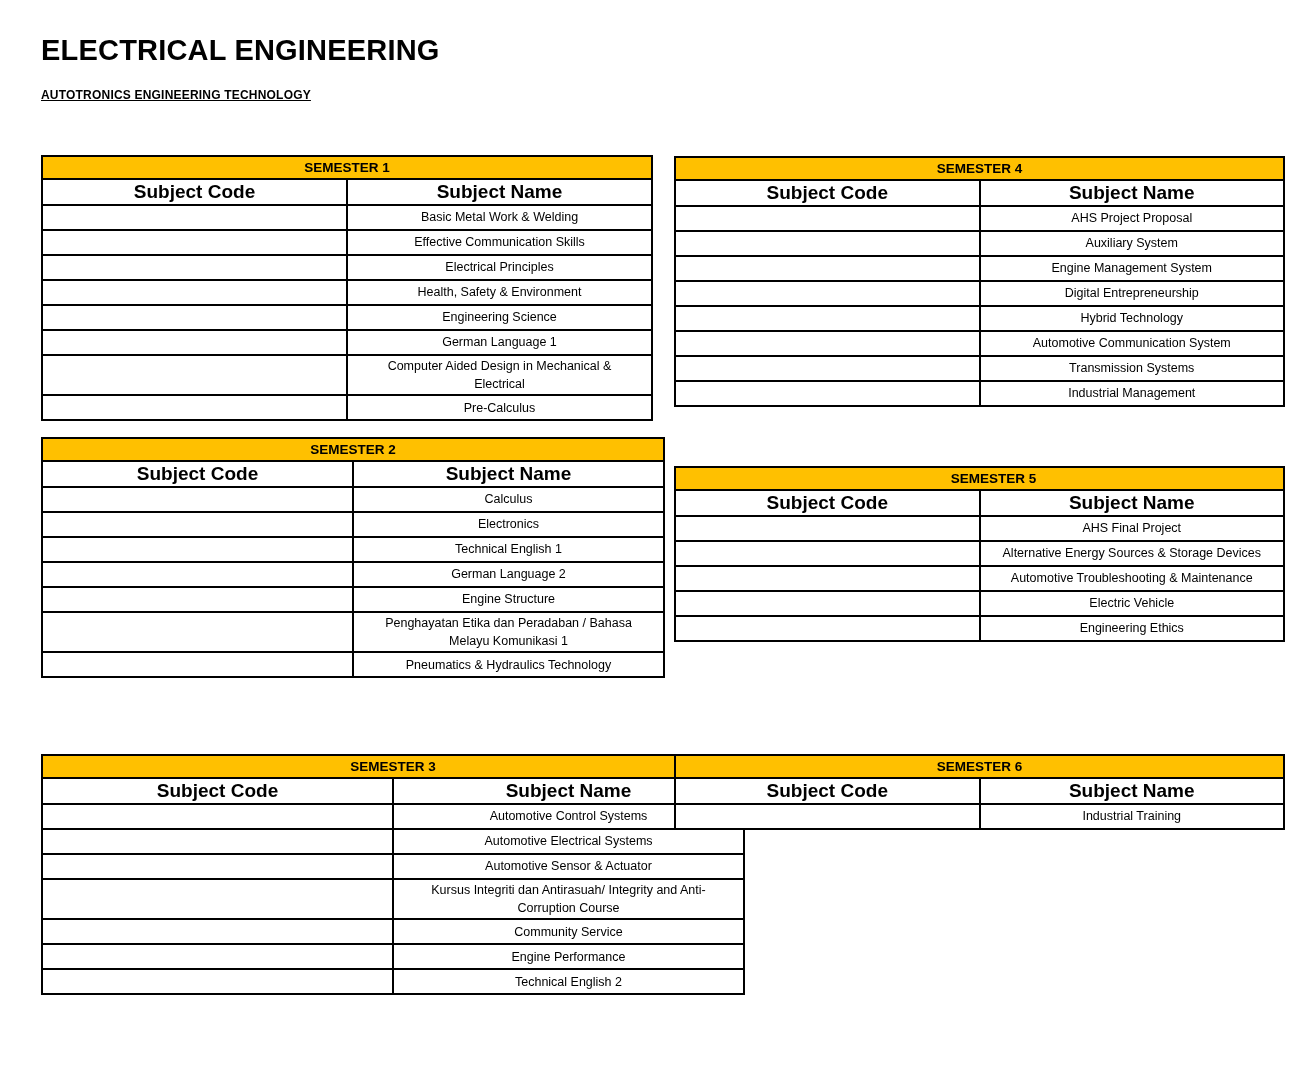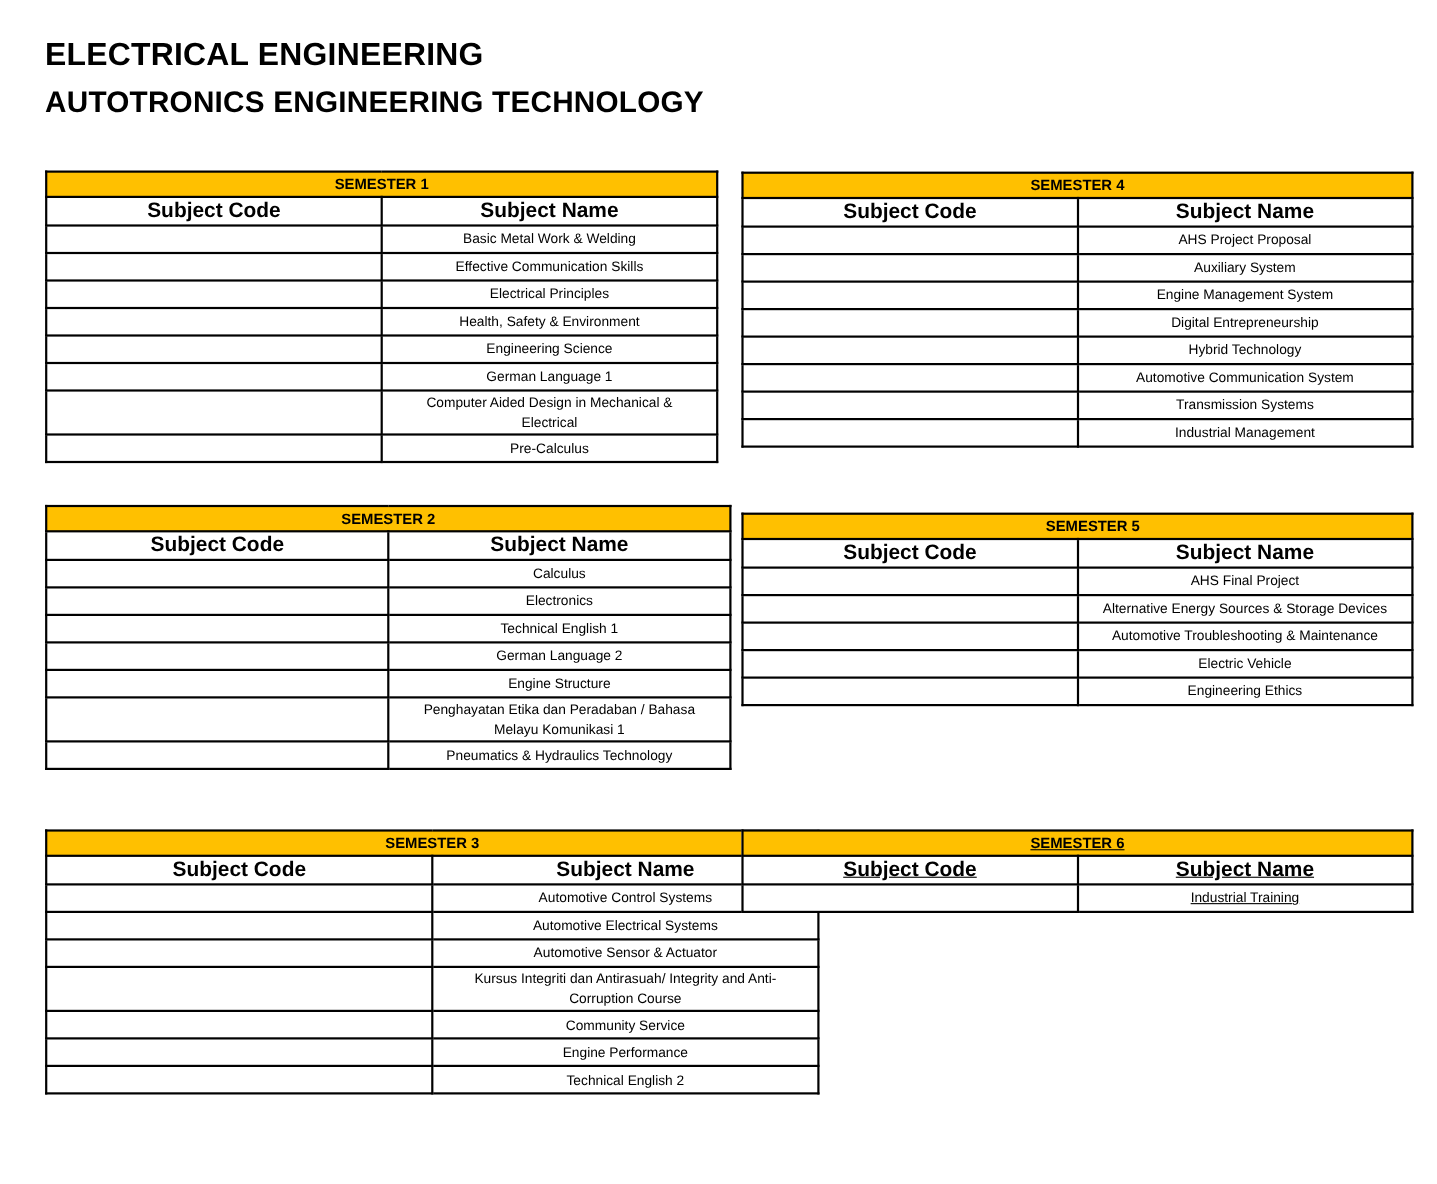--- a/index.html
+++ b/index.html
@@ -6,34 +6,34 @@
   html, body { margin: 0; padding: 0; background: #ffffff; }
   body {
     width: 1306px; height: 1076px;
     font-family: "Liberation Sans", sans-serif;
     color: #000000;
   }
   .page { position: relative; width: 1306px; height: 1076px; background: #ffffff; overflow: hidden; }
 
   .title-block { position: absolute; left: 41px; top: 34px; width: 1244px; text-align: left; }
   .doc-title { margin: 0; font-size: 29px; font-weight: bold; letter-spacing: 0.2px; }
-  .doc-subtitle { margin: 11px 0 0 0; font-size: 27px; font-weight: bold; letter-spacing: 0.2px; }
+  .doc-subtitle { margin: 21px 0 0 0; font-size: 12px; font-weight: bold; letter-spacing: 0.2px; text-decoration: underline; }
 
   table.sem-table {
     position: absolute;
     border-collapse: collapse;
     table-layout: fixed;
     background: #ffffff;
   }
   .t-s1 { left: 41px;  top: 155px; width: 612px; }
-  .t-s2 { left: 41px;  top: 459px; width: 624px; }
+  .t-s2 { left: 41px;  top: 437px; width: 624px; }
   .t-s3 { left: 41px;  top: 754px; width: 704px; }
   .t-s4 { left: 674px; top: 156px; width: 611px; }
   .t-s5 { left: 674px; top: 466px; width: 611px; }
-  .t-s6 { left: 674px; top: 754px; width: 611px; text-decoration: underline; }
+  .t-s6 { left: 674px; top: 754px; width: 611px; }
 
   col.col-code { width: 50%; }
   col.col-name { width: 50%; }
 
   .sem-table th, .sem-table td {
     border: 2px solid #000000;
     text-align: center;
     vertical-align: middle;
   }
   th.sem-header {

